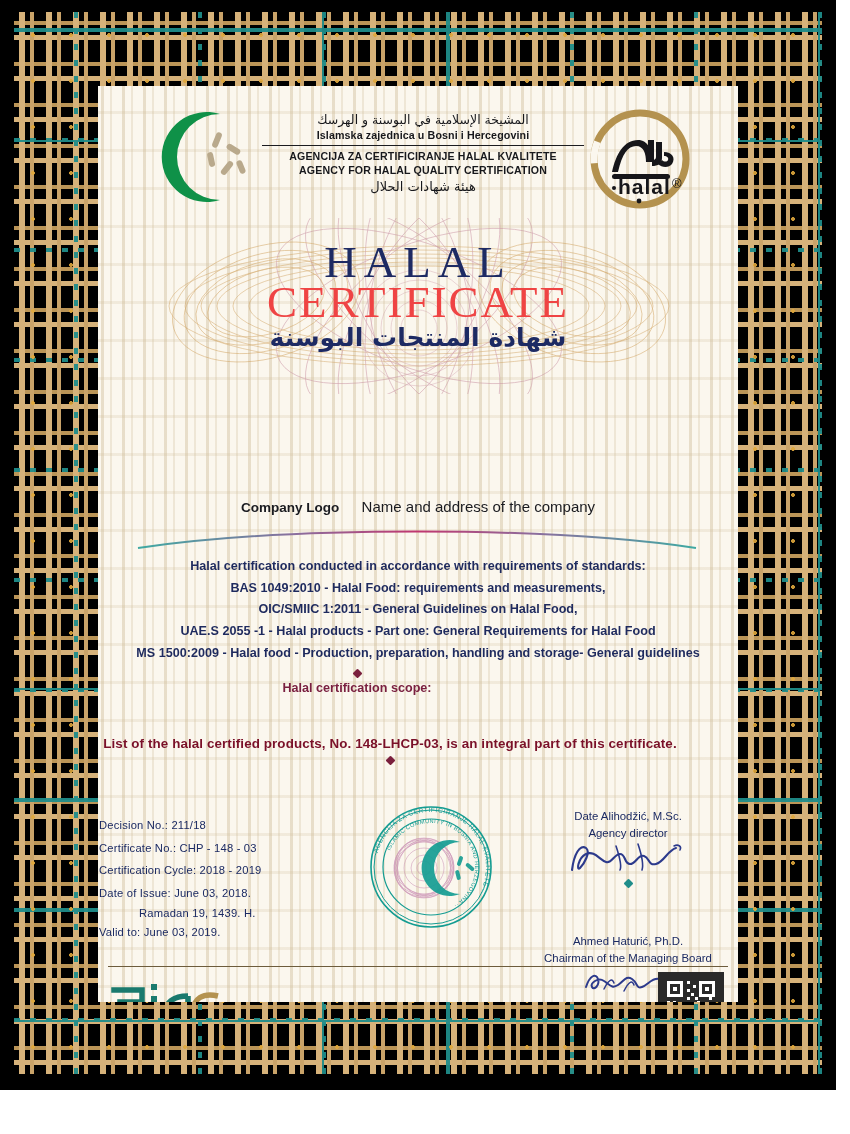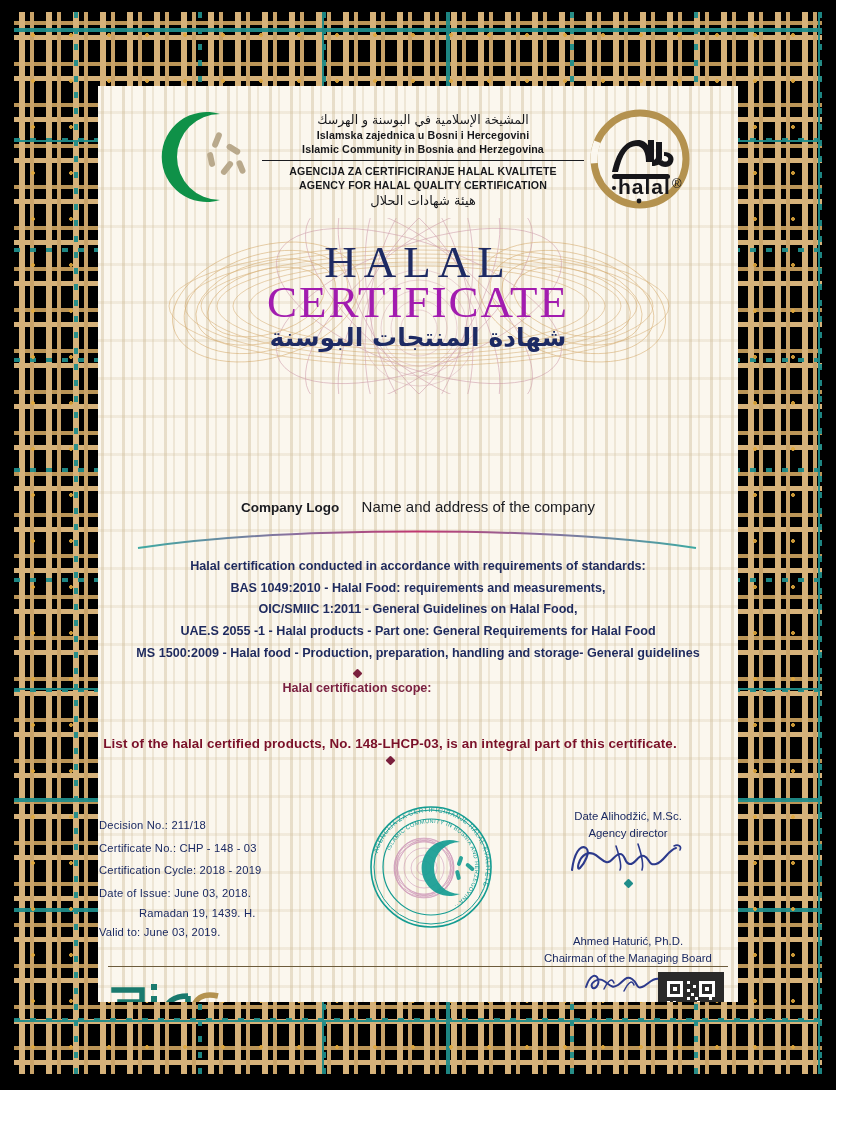--- a/index.html
+++ b/index.html
@@ -122,21 +122,21 @@
   .guilloche{position:absolute;left:48px;top:-8px;width:546px;height:176px;opacity:.85;}
   .title-main{
     position:absolute;left:0;top:14px;width:640px;text-align:center;
     font-family:"Liberation Serif", serif;
   }
   .t-halal{
     font-size:45px;letter-spacing:7px;color:#1d2a63;line-height:.98;
     font-weight:400;
   }
   .t-cert{
-    font-size:45px;letter-spacing:2px;color:#a21caf;line-height:1.0;
+    font-size:45px;letter-spacing:2px;color:#ef4444;line-height:1.0;
     font-weight:400;margin-top:-4px;
   }
   .t-ar{
     font-family:"DejaVu Sans", sans-serif;
     font-size:25px;color:#1d2a63;direction:rtl;margin-top:-2px;font-weight:bold;
   }
 
   
   .company-row{
     position:absolute;left:0;top:412px;width:640px;text-align:center;
@@ -233,21 +233,20 @@
               <rect x="50" y="44" width="6" height="15" rx="3" transform="rotate(-12 53 51)"></rect>
               <rect x="66" y="52" width="6" height="16" rx="3" transform="rotate(38 69 60)"></rect>
               <rect x="80" y="52" width="6" height="14" rx="3" transform="rotate(-22 83 59)"></rect>
             </g>
           </svg>
         </div>
 
         <div class="header-text">
           <div class="hdr-ar">المشيخة الإسلامية في البوسنة و الهرسك</div>
           <div class="hdr-bs">Islamska zajednica u Bosni i Hercegovini</div>
-          <div class="hdr-en">Islamic Community in Bosnia and Herzegovina</div>
           <div class="hdr-rule"></div>
           <div class="hdr-ag1">AGENCIJA ZA CERTIFICIRANJE HALAL KVALITETE</div>
           <div class="hdr-ag2">AGENCY FOR HALAL QUALITY CERTIFICATION</div>
           <div class="hdr-ar2">هيئة شهادات الحلال</div>
         </div>
 
         <div class="halal-roundel">
           <svg viewBox="0 0 104 104" width="104" height="104">
             <circle cx="52" cy="53" r="46" fill="none" stroke="#b4924f" stroke-width="7"></circle>
             <circle cx="52" cy="53" r="46" fill="none" stroke="#fbf7ee" stroke-width="7" stroke-dasharray="22 270" stroke-dashoffset="-140"></circle>

